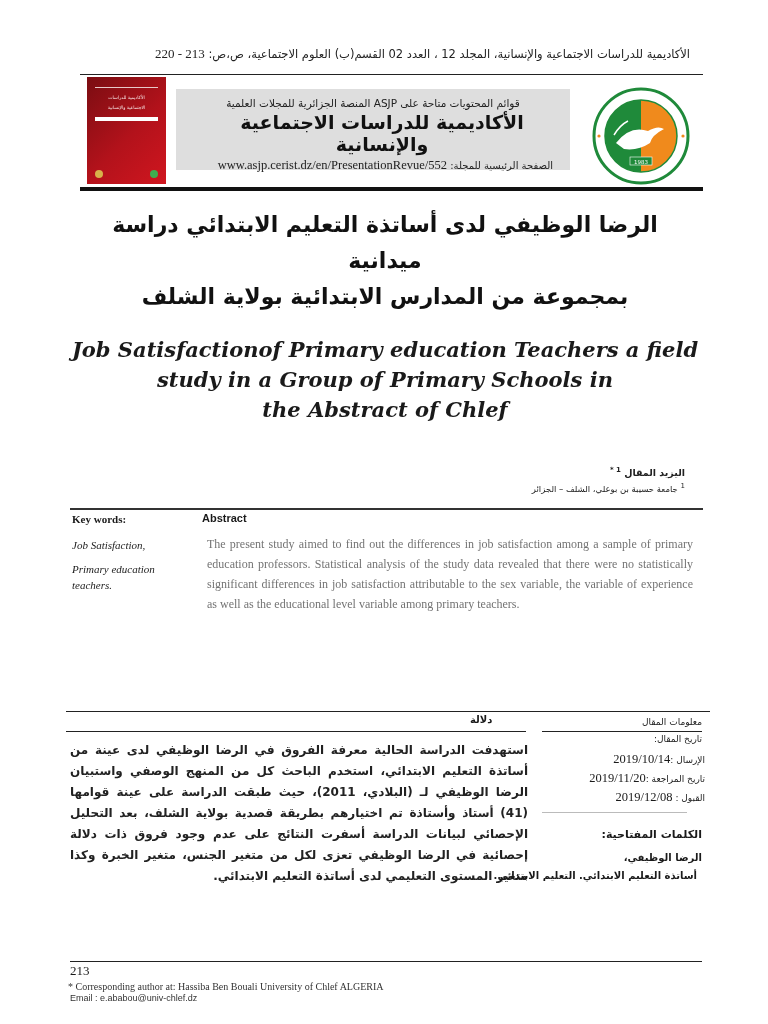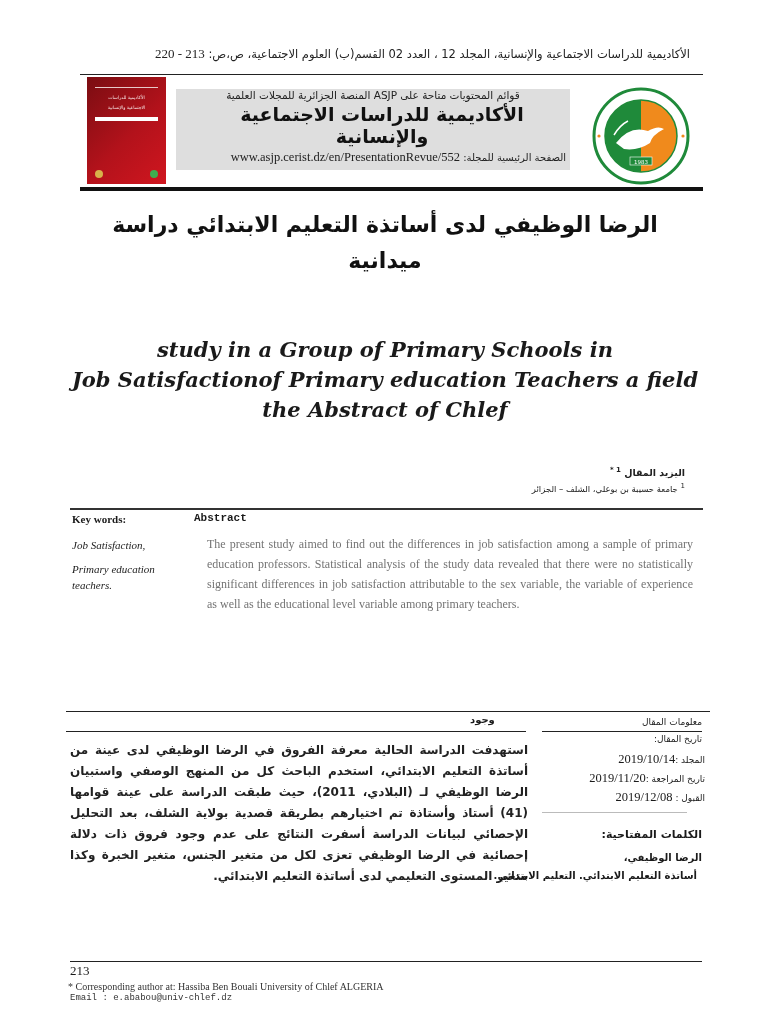--- a/index.html
+++ b/index.html
@@ -20,23 +20,23 @@
            background: linear-gradient(135deg, #7a0d12 0%, #b3121b 55%, #d0161f 100%); }
   .cover .c-line { position: absolute; left: 8px; right: 8px; height: 1px; background: #e8c9c9; }
   .cover .c-box { position: absolute; left: 8px; right: 8px; top: 40px; height: 4px; background: #fff; }
   .cover .c-t { position: absolute; left: 6px; right: 6px; color: #f5e0e0; font-size: 4.5px;
                 font-family: "DejaVu Sans", sans-serif; text-align: center; direction: rtl; line-height: 6px; }
   .cover .c-logo { position: absolute; bottom: 6px; width: 8px; height: 8px; border-radius: 50%; }
 
   
   .banner { left: 176px; top: 89px; width: 394px; height: 81px; background: #dedede; direction: rtl;
             text-align: center; font-family: "DejaVu Sans", sans-serif; }
-  .banner .b1 { font-size: 10.5px; color: #222; }
+  .banner .b1 { margin-top: 8px; font-size: 10.5px; color: #222; }
   .banner .b2 { margin-top: 2px; font-size: 19px; font-weight: bold; color: #111; padding-left: 18px; }
-  .banner .b3 { margin-top: 3px; font-size: 10px; color: #222; text-align: right; padding-right: 4px; }
+  .banner .b3 { margin-top: 3px; font-size: 10px; color: #222; text-align: right; padding-right: 17px; }
   .banner .b3 .url { font-family: "Liberation Serif", serif; font-size: 12.5px; direction: ltr; unicode-bidi: embed; }
 
   
   .uni-logo { left: 580px; top: 85px; width: 122px; height: 102px; }
 
   
   .ar-title { left: 80px; width: 610px; top: 207px; direction: rtl; text-align: center;
               font-family: "DejaVu Sans", sans-serif; font-weight: bold; font-size: 22px; line-height: 36px; color: #111; }
 
   
@@ -49,21 +49,21 @@
              font-family: "DejaVu Sans", sans-serif; color: #222; }
   .authors .name { font-size: 9.5px; font-weight: bold; }
   .authors .affil { font-size: 8.5px; margin-top: 4px; }
   .authors sup { font-size: 7px; }
 
   .rule-abs { left: 70px; width: 633px; top: 508px; height: 1.5px; background: #333; }
 
   
   .kw-label { left: 72px; top: 513px; font-size: 11px; font-weight: bold; font-family: "Liberation Serif", serif; }
   .kw-item { left: 72px; font-size: 11px; font-style: italic; font-family: "Liberation Serif", serif; line-height: 16px; color: #222; }
-  .abs-label { left: 194px; top: 512px; font-size: 11px; font-weight: bold; font-family: Liberation Mono, monospace; }
+  .abs-label { left: 202px; top: 512px; font-size: 11px; font-weight: bold; font-family: Liberation Sans, sans-serif; }
   .abs-text { left: 207px; top: 534px; width: 486px; font-family: "Liberation Serif", serif; font-size: 12px;
               line-height: 20px; text-align: justify; color: #737373; }
 
   
   .rule-ar-top { left: 66px; width: 644px; top: 711px; height: 1px; background: #222; }
   .ar-abs-label { left: 470px; top: 714px; direction: rtl; font-family: "DejaVu Sans", sans-serif;
                   font-size: 10px; font-weight: bold; }
   .rule-ar-abs { left: 66px; width: 460px; top: 731px; height: 1px; background: #222; }
 
   .info-label { left: 580px; width: 122px; top: 717px; direction: rtl; text-align: right;
@@ -83,21 +83,21 @@
                  font-family: "DejaVu Sans", sans-serif; font-weight: bold; font-size: 11px; }
   .kw-ar-1 { left: 560px; width: 142px; top: 852px; direction: rtl; text-align: right;
              font-family: "DejaVu Sans", sans-serif; font-weight: bold; font-size: 10px; }
   .kw-ar-2 { left: 415px; width: 282px; top: 870px; direction: rtl; text-align: right;
              font-family: "DejaVu Sans", sans-serif; font-weight: bold; font-size: 10px; }
 
   
   .rule-foot { left: 70px; width: 632px; top: 961px; height: 1px; background: #222; }
   .page-num { left: 70px; top: 963px; font-family: "Liberation Serif", serif; font-size: 13px; }
   .foot-1 { left: 68px; top: 981px; font-family: "Liberation Serif", serif; font-size: 10px; color: #333; }
-  .foot-2 { left: 70px; top: 993px; font-family: Liberation Mono, monospace; font-size: 9px; color: #333; }
+  .foot-2 { left: 70px; top: 993px; font-family: Liberation Sans, sans-serif; font-size: 9px; color: #333; }
 </style>
 </head>
 <body>
 
 <div class="abs running-head">
   <span>الأكاديمية للدراسات الاجتماعية والإنسانية، المجلد 12 ، العدد 02 القسم(ب) العلوم الاجتماعية، ص،ص: </span><span class="pages">213 - 220</span>
 </div>
 <div class="abs rule-top"></div>
 
 <div class="abs cover">
@@ -129,25 +129,26 @@
     <text x="61" y="78.5" font-size="5.5" fill="#ffffff" text-anchor="middle" font-family="DejaVu Sans, sans-serif">1983</text>
     <circle cx="19" cy="51" r="1.6" fill="#f08a1c"></circle>
     <circle cx="103" cy="51" r="1.6" fill="#f08a1c"></circle>
   </svg>
 </div>
 
 <div class="abs rule-bottom"></div>
 
 <div class="abs ar-title">
   <div>الرضا الوظيفي لدى أساتذة التعليم الابتدائي دراسة ميدانية</div>
+  <div>بمجموعة من المدارس الابتدائية بولاية الشلف</div>
 </div>
 
 <div class="abs en-title">
+  <div>Job Satisfactionof Primary education Teachers a field</div>
   <div>study in a Group of Primary Schools in</div>
-  <div>Job Satisfactionof Primary education Teachers a field</div>
   <div>the Abstract of Chlef</div>
 </div>
 
 <div class="abs authors">
   <div class="name">
     <span>اليزيد المقال</span>
     <sup>1 *</sup>
   </div>
   <div class="affil">
     <sup>1</sup>
@@ -165,31 +166,31 @@
 <div class="abs abs-label">Abstract</div>
 <div class="abs abs-text">The present study aimed to find out the differences in job satisfaction among a sample of primary education professors. Statistical analysis of the study data revealed that there were no statistically significant differences in job satisfaction attributable to the sex variable, the variable of experience as well as the educational level variable among primary teachers.</div>
 
 <div class="abs rule-ar-top"></div>
 
 <div class="abs info-label">معلومات المقال</div>
 <div class="abs rule-info"></div>
 <div class="abs info-date-label">تاريخ المقال:</div>
 
 <div class="abs info-row" style="top:752px">
-  <span>المجلد :</span><span class="d">2019/10/14</span>
+  <span>الإرسال :</span><span class="d">2019/10/14</span>
 </div>
 <div class="abs info-row" style="top:771px">
   <span>تاريخ المراجعة :</span><span class="d">2019/11/20</span>
 </div>
 <div class="abs info-row" style="top:790px">
   <span>القبول : </span><span class="d">2019/12/08</span>
 </div>
 <div class="abs rule-info-bottom"></div>
 
-<div class="abs ar-abs-label">وجود</div>
+<div class="abs ar-abs-label">دلالة</div>
 <div class="abs rule-ar-abs"></div>
 <div class="abs ar-abs-text">استهدفت الدراسة الحالية معرفة الفروق في الرضا الوظيفي لدى عينة من أساتذة التعليم الابتدائي، استخدم الباحث كل من المنهج الوصفي واستبيان الرضا الوظيفي لـ (البلادي، 2011)، حيث طبقت الدراسة على عينة قوامها (41) أستاذ وأستاذة تم اختيارهم بطريقة قصدية بولاية الشلف، بعد التحليل الإحصائي لبيانات الدراسة أسفرت النتائج على عدم وجود فروق ذات دلالة إحصائية في الرضا الوظيفي تعزى لكل من متغير الجنس، متغير الخبرة وكذا متغير المستوى التعليمي لدى أساتذة التعليم الابتدائي.</div>
 
 <div class="abs kw-ar-label">الكلمات المفتاحية:</div>
 <div class="abs kw-ar-1">الرضا الوظيفي،</div>
 <div class="abs kw-ar-2">أساتذة التعليم الابتدائي. التعليم الابتدائي.</div>
 
 <div class="abs rule-foot"></div>
 <div class="abs page-num">213</div>
 <div class="abs foot-1">* Corresponding author at: Hassiba Ben Bouali University of Chlef  ALGERIA</div>

